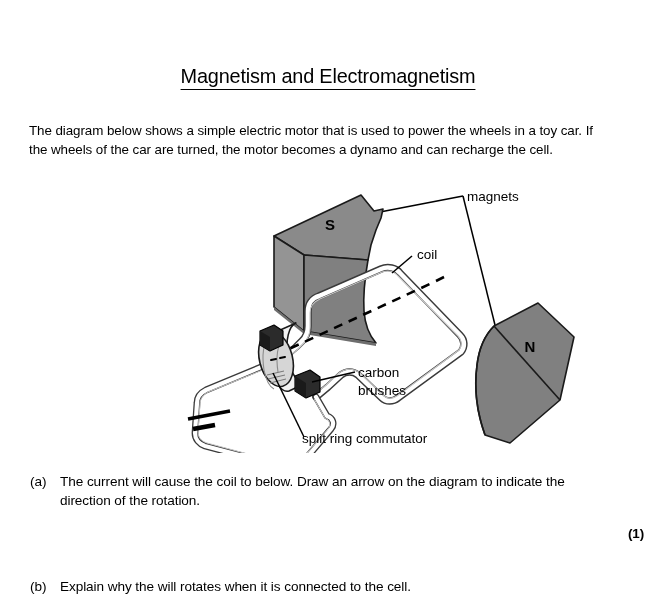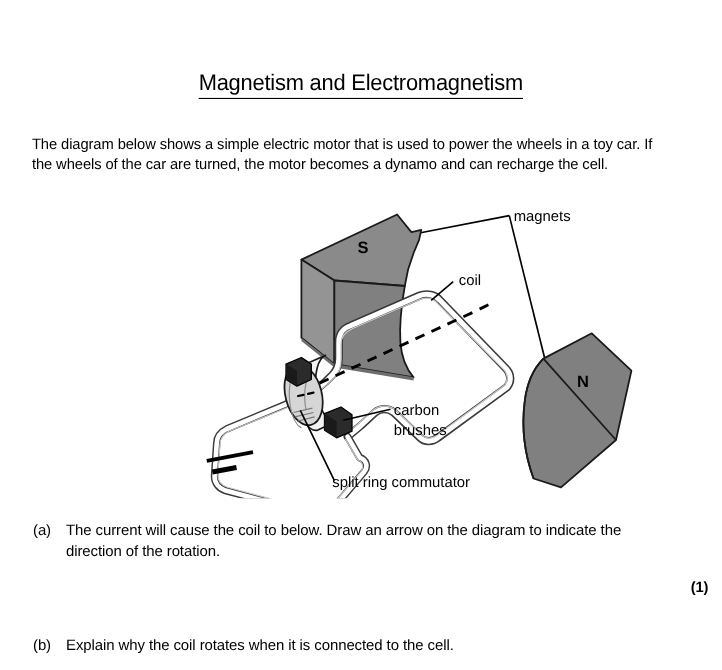--- a/index.html
+++ b/index.html
@@ -267,18 +267,18 @@
     <div class="q-row">
       <div class="q-lab">(a)</div>
       <div class="q-txt">The current will cause the coil to below. Draw an arrow on the diagram to indicate the direction of the rotation.</div>
     </div>
   </div>
   <div class="marks marks-1">(1)</div>
 
   <div class="qblock q-b">
     <div class="q-row">
       <div class="q-lab">(b)</div>
-      <div class="q-txt">Explain why the coil rotates when it is connected to the cell.</div>
+      <div class="q-txt">Explain why the will rotates when it is connected to the cell.</div>
     </div>
   </div>
   <div class="marks marks-3">(3)</div>
 
 </div>
 
 </body></html>

